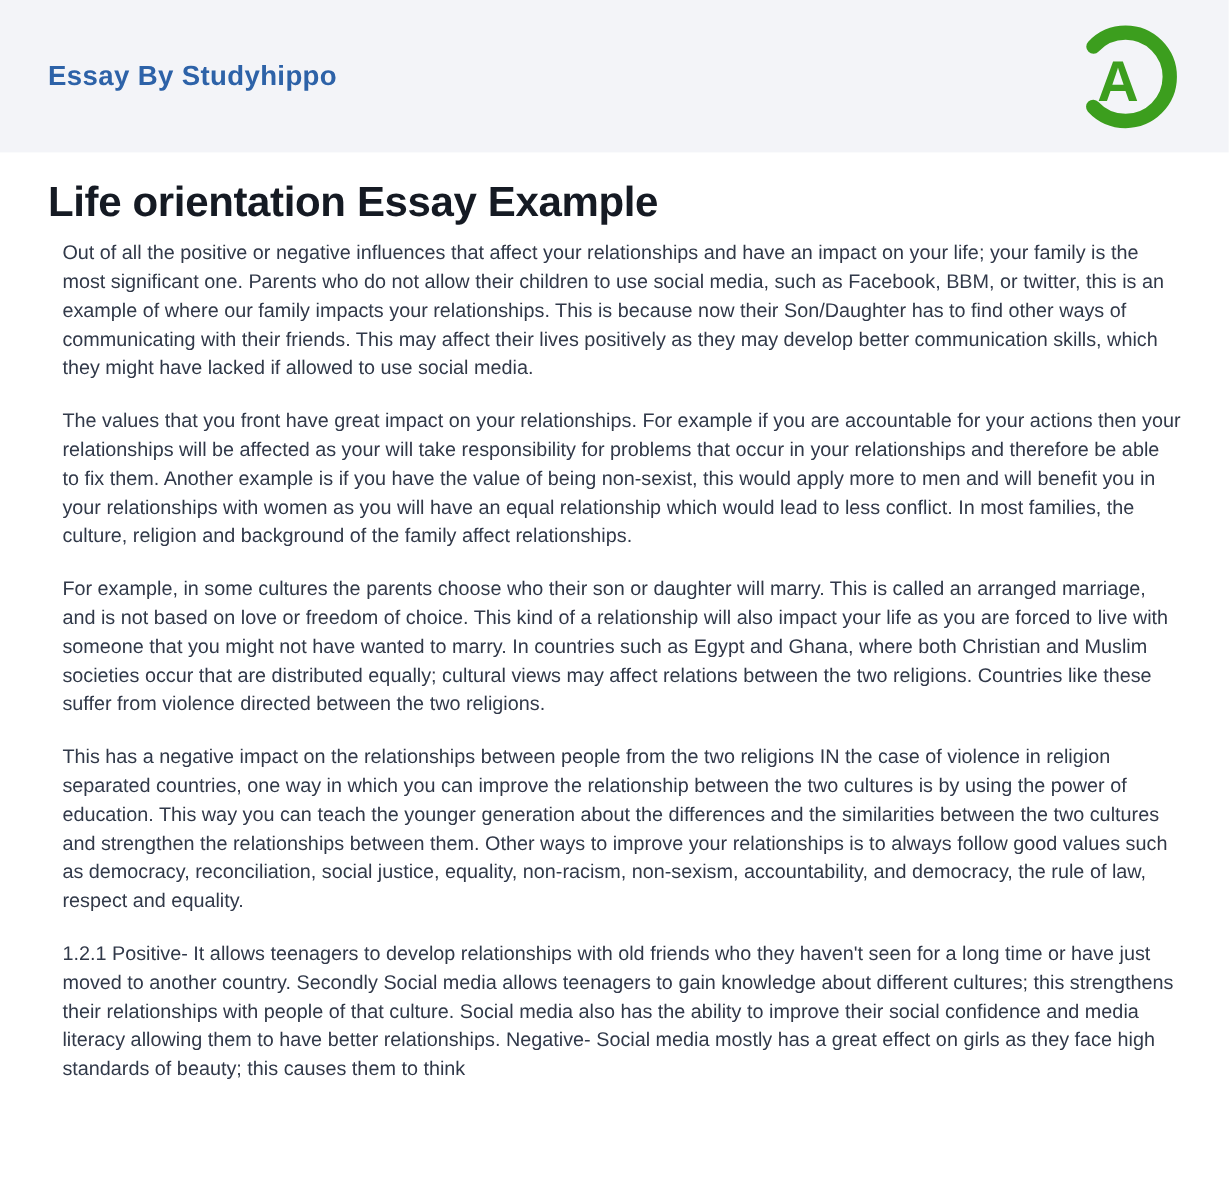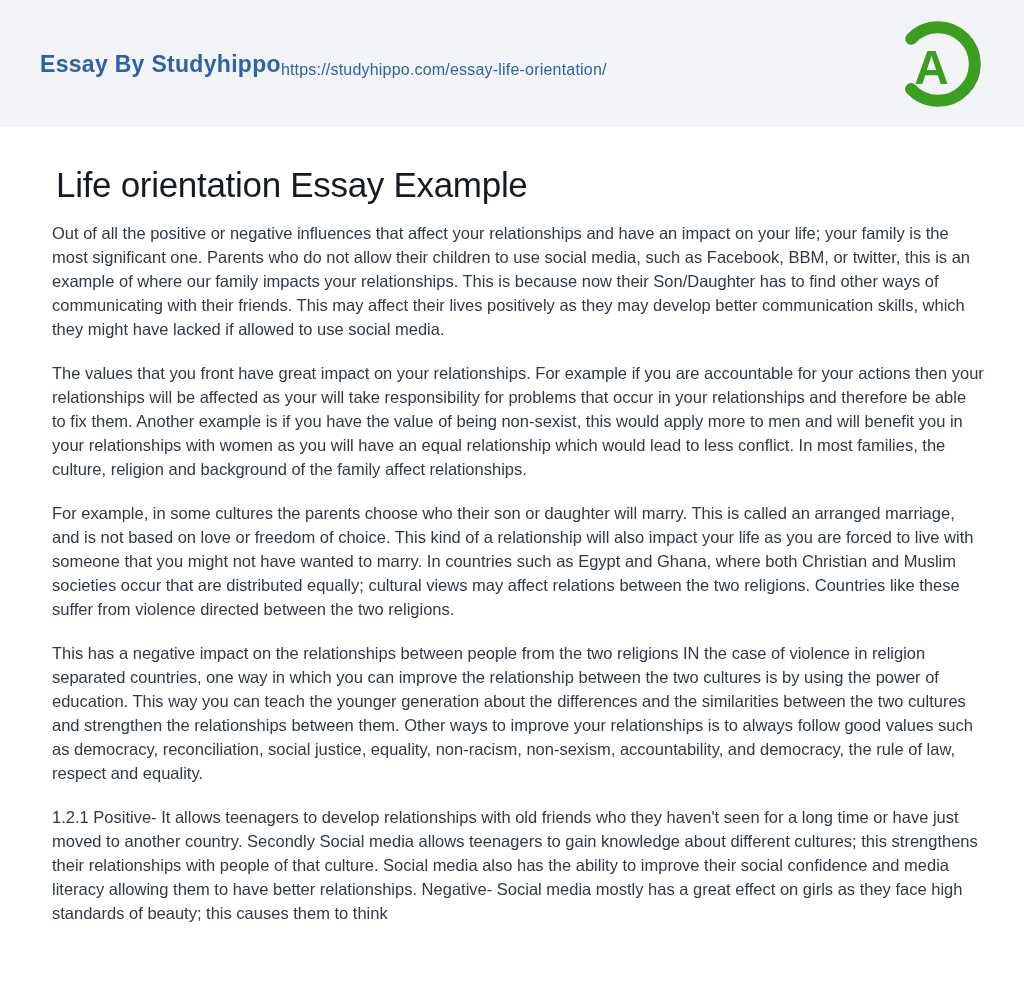--- a/index.html
+++ b/index.html
@@ -12,64 +12,63 @@
     overflow: hidden;
   }
   .header {
     height: 127px;
     background: #f3f4f8;
     display: flex;
     align-items: center;
     justify-content: space-between;
     padding: 0 40px;
   }
-  .header-text { display: flex; flex-direction: row; align-items: flex-end; }
+  .header-text { display: flex; flex-direction: column; }
   .site-title {
     color: #2d62a8;
     font-size: 23px;
     font-weight: 700;
     letter-spacing: 0.3px;
     line-height: 1.2;
   }
   .page-url {
     color: #2d62a8;
     font-size: 16px;
     font-weight: 500;
     margin-top: 13px;
     text-decoration: none;
     letter-spacing: 0.2px;
   }
   .logo { width: 92px; height: 92px; }
   .logo svg { width: 92px; height: 92px; display: block; }
   .content { padding: 22px 40px 0 40px; }
   .essay-title {
-    margin: 16px;
+    margin: 0;
     font-size: 35px;
-    font-weight: 400;
+    font-weight: 700;
     color: #151a23;
     letter-spacing: -0.3px;
     line-height: 1.15;
   }
   .content p {
     margin: 20px 0 0 12px;
     font-size: 16.5px;
     line-height: 24px;
     color: #313949;
   }
   .content p.first { margin-top: 10px; }
 </style>
 </head>
 <body>
 
 <div class="page">
 
   <header class="header">
     <div class="header-text">
       <div class="site-title">Essay By Studyhippo</div>
-      <a class="page-url" href="#">https://studyhippo.com/essay-life-orientation/</a>
     </div>
     <div class="logo">
       <svg viewBox="0 0 100 100" aria-hidden="true">
         <circle cx="50" cy="50" r="40" fill="none" stroke="#3c9e1e" stroke-width="13" stroke-linecap="round" stroke-dasharray="95.6 60 95.7 0"></circle>
         <text x="43" y="71.5" text-anchor="middle" font-family="Liberation Sans, sans-serif" font-size="52" font-weight="700" fill="#3c9e1e">A</text>
       </svg>
     </div>
   </header>
 
   <main class="content">

